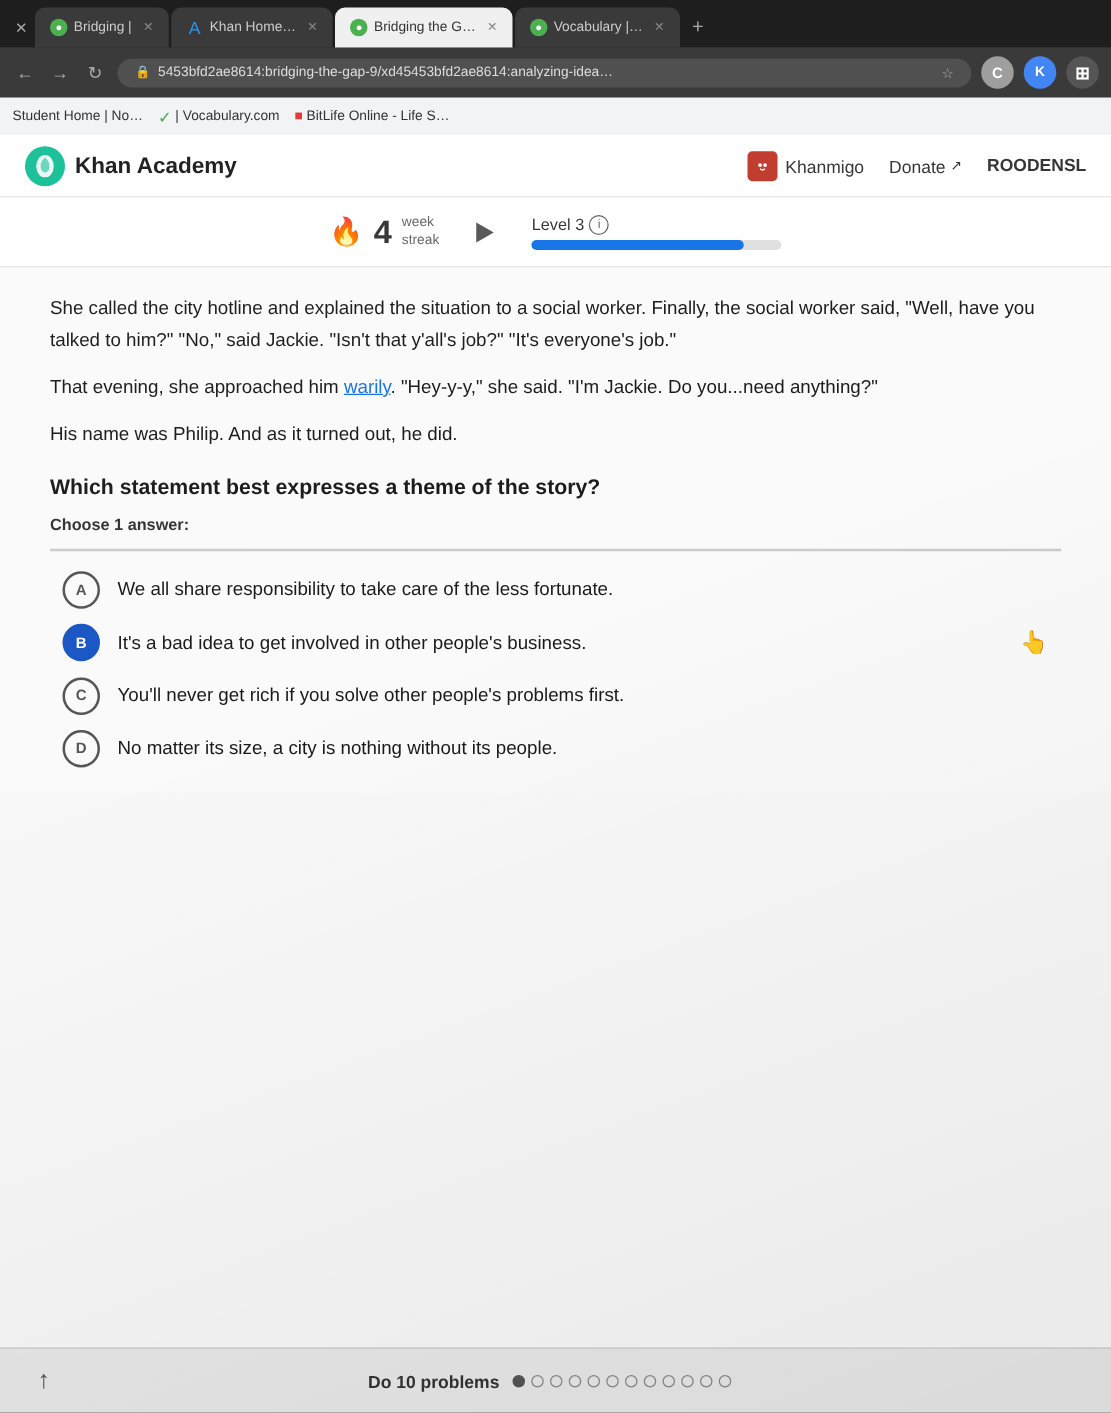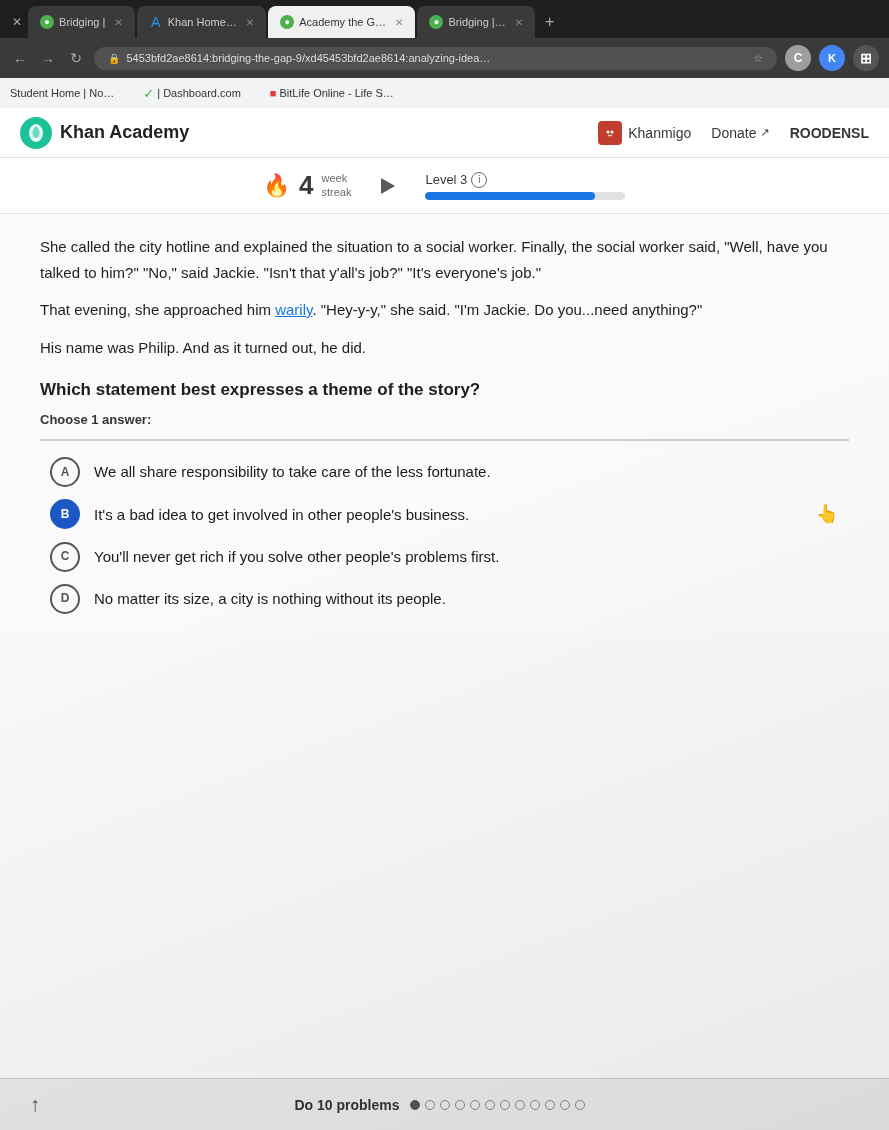--- a/index.html
+++ b/index.html
@@ -124,21 +124,21 @@
 
     .btn-c { background: #9e9e9e; }
     .btn-k { background: #4285f4; color: white; font-size: 11px; }
 
     
     .bookmarks-bar {
       background: #f1f3f4;
       padding: 4px 10px;
       display: flex;
       align-items: center;
-      gap: 29px;
+      gap: 12px;
       font-size: 11px;
       color: #333;
       height: 30px;
     }
 
     .bookmark-item {
       cursor: pointer;
       white-space: nowrap;
       display: flex;
       align-items: center;
@@ -454,27 +454,27 @@
     </div>
 
     <div class="tab">
       <span class="tab-icon" style="color:#2196f3;font-size:14px;">A</span>
       <span>Khan Home…</span>
       <span class="tab-close">✕</span>
     </div>
 
     <div class="tab active">
       <span class="tab-icon green" style="background:#4caf50;color:white;font-size:9px;width:14px;height:14px;border-radius:50%;display:inline-flex;align-items:center;justify-content:center;">●</span>
-      <span>Academy the G…</span>
+      <span>Bridging the G…</span>
       <span class="tab-close">✕</span>
     </div>
 
     <div class="tab">
       <span class="tab-icon green">●</span>
-      <span>Bridging |…</span>
+      <span>Vocabulary |…</span>
       <span class="tab-close">✕</span>
     </div>
 
     <span class="tab-plus">+</span>
   </div>
 
   <div class="address-bar-row">
     <span class="nav-btn">←</span>
     <span class="nav-btn">→</span>
     <span class="nav-btn">↻</span>
@@ -489,21 +489,21 @@
     <div class="browser-btn btn-k">K</div>
     <div class="browser-btn" style="background:#555;font-size:14px;">⊞</div>
   </div>
 
   <div class="bookmarks-bar">
     <div class="bookmark-item">
       <span>Student Home | No…</span>
     </div>
     <div class="bookmark-item">
       <span style="color:#4caf50;font-size:13px;">✓</span>
-      <span>| Dashboard.com</span>
+      <span>| Vocabulary.com</span>
     </div>
     <div class="bookmark-item">
       <span style="color:#e53935;font-size:11px;">■</span>
       <span>BitLife Online - Life S…</span>
     </div>
   </div>
 </div>
 
 <div class="page-content">
 

